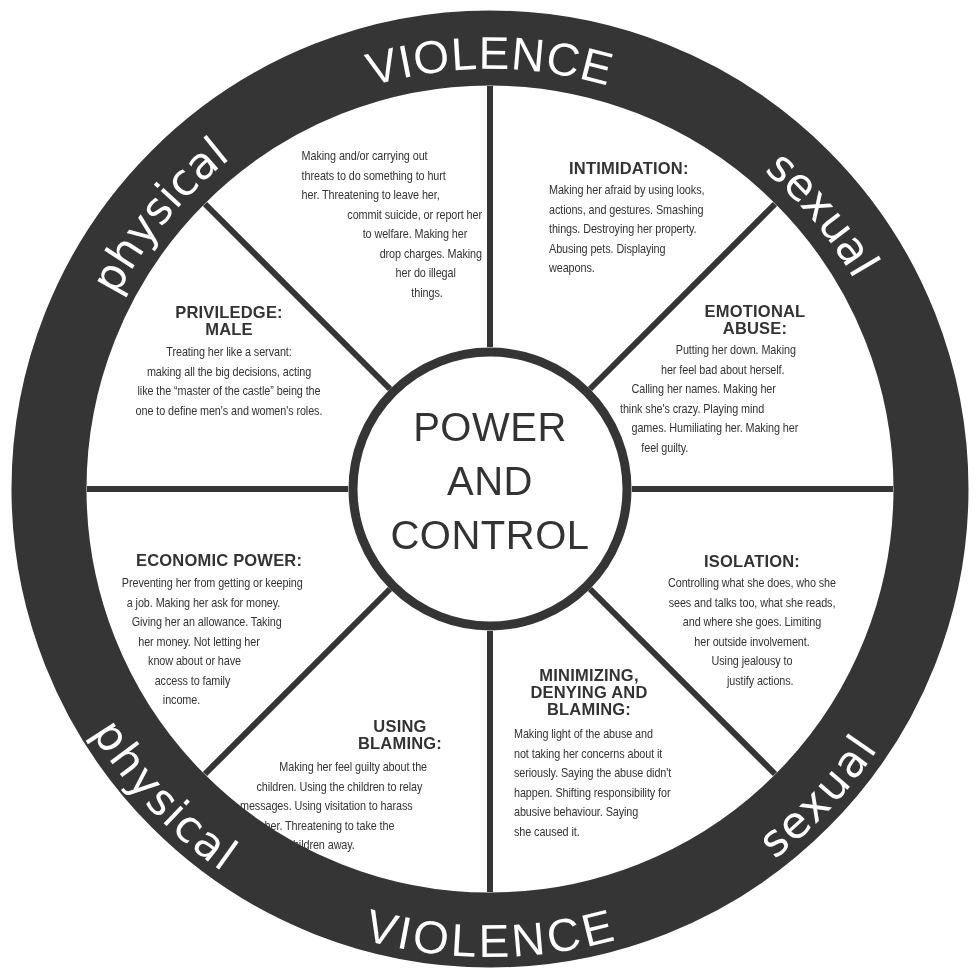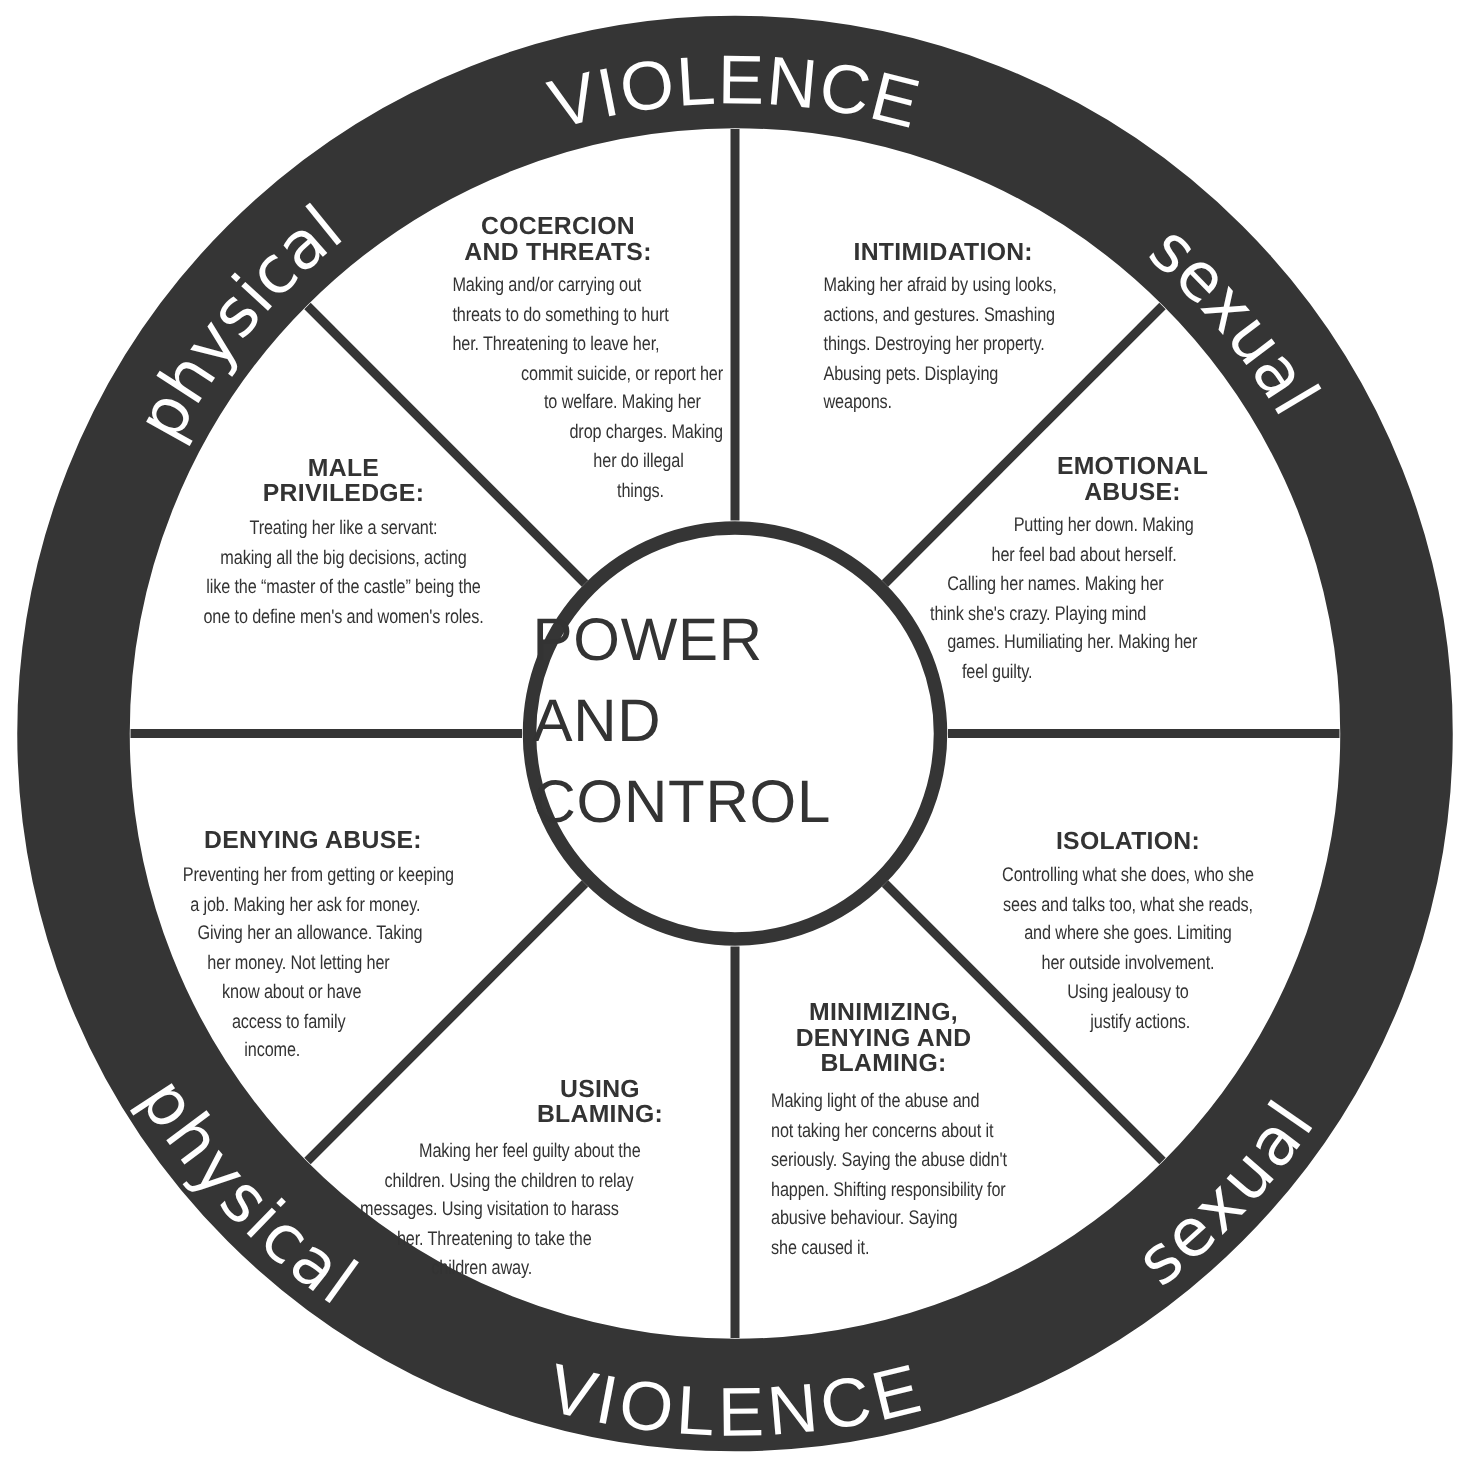--- a/index.html
+++ b/index.html
@@ -1,21 +1,21 @@
 <!DOCTYPE html>
 <html><head>
 <meta charset="utf-8">
 <style>
   html, body { margin: 0; padding: 0; background: #ffffff; }
   body { width: 980px; height: 979px; position: relative; overflow: hidden;
          font-family: "Liberation Sans", sans-serif; color: #333333; }
   svg.wheel { position: absolute; left: 0; top: 0; }
   .ring-label { font-family: "DejaVu Sans", sans-serif; fill: #ffffff; font-size: 44px; }
   .ring-label.caps { font-family: "Liberation Sans", sans-serif; font-size: 46px; letter-spacing: 1px; }
-  .center-text { position: absolute; left: 355px; top: 400px; width: 270px; 
+  .center-text { position: absolute; left: 355px; top: 400px; width: 270px; text-align: center;
                  font-family: "Liberation Sans", sans-serif; font-size: 40px; line-height: 54px;
                  color: #333333; letter-spacing: 0.5px; }
   .center-text div { display: block; }
   .seg { position: absolute; text-align: center; color: #333333; }
   .seg .title { font-family: "Liberation Sans", sans-serif; font-weight: bold; font-size: 16.5px;
                 line-height: 17px; letter-spacing: 0.2px; }
   .seg .body { font-family: "Liberation Sans", sans-serif; font-size: 13.2px; line-height: 19.5px;
                margin-top: 3px; transform: scaleX(0.82); transform-origin: center top; letter-spacing: -0.1px; }
   .seg .body span { display: block; white-space: nowrap; }
   .seg .title span { display: block; white-space: nowrap; }
@@ -68,24 +68,20 @@
   </text>
 </svg>
 
 <div class="center-text">
   <div>POWER</div>
   <div>AND</div>
   <div>CONTROL</div>
 </div>
 
 <div class="seg" style="left:262px; top:143px; width:220px;">
-  <div class="title">
-    <span>COCERCION</span>
-    <span>AND THREATS:</span>
-  </div>
   <div class="body" style="text-align:right; transform-origin:right top;">
     <span style="text-align:left;">Making and/or carrying out</span>
     <span style="text-align:left;">threats to do something to hurt</span>
     <span style="text-align:left;">her.  Threatening to leave her,</span>
     <span>commit suicide, or report her</span>
     <span style="padding-right:18px;">to welfare.  Making her</span>
     <span>drop charges. Making</span>
     <span style="padding-right:32px;">her do illegal</span>
     <span style="padding-right:48px;">things.</span>
   </div>
@@ -158,37 +154,37 @@
     <span style="padding-left:48px;">Making her feel guilty about the</span>
     <span style="padding-left:20px;">children.  Using the children to relay</span>
     <span style="padding-left:0px;">messages.  Using visitation to harass</span>
     <span style="padding-left:30px;">her.  Threatening to take the</span>
     <span style="padding-left:58px;">children away.</span>
   </div>
 </div>
 
 <div class="seg" style="left:112px; top:552px; width:250px;">
   <div class="title" style="text-align:left; padding-left:24px;">
-    <span>DENYING ABUSE:</span>
+    <span>ECONOMIC POWER:</span>
   </div>
   <div class="body" style="text-align:left; transform-origin:left top; margin-top:4px;">
     <span style="padding-left:12px;">Preventing her from getting or keeping</span>
     <span style="padding-left:18px;">a job.  Making her ask for money.</span>
     <span style="padding-left:24px;">Giving her an allowance.  Taking</span>
     <span style="padding-left:32px;">her money.  Not letting her</span>
     <span style="padding-left:44px;">know about or have</span>
     <span style="padding-left:52px;">access to family</span>
     <span style="padding-left:62px;">income.</span>
   </div>
 </div>
 
 <div class="seg" style="left:104px; top:304px; width:250px;">
   <div class="title" style="padding-left:0px;">
+    <span>PRIVILEDGE:</span>
     <span>MALE</span>
-    <span>PRIVILEDGE:</span>
   </div>
   <div class="body" style="margin-top:4px;">
     <span>Treating her like a servant:</span>
     <span>making all the big decisions, acting</span>
     <span>like the “master of the castle” being the</span>
     <span>one to define men's and women's roles.</span>
   </div>
 </div>
 
 </body></html>

